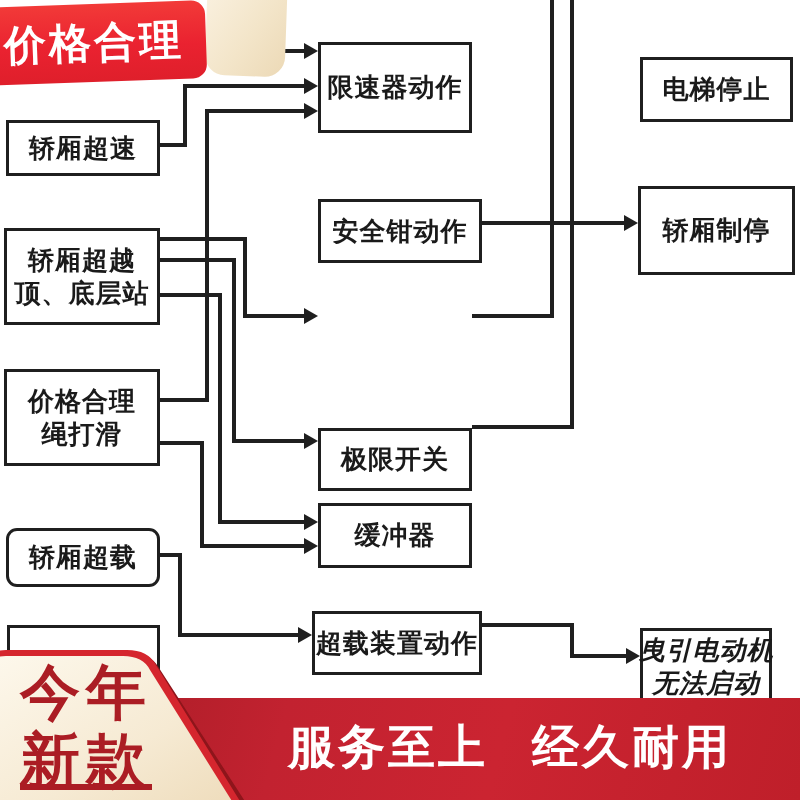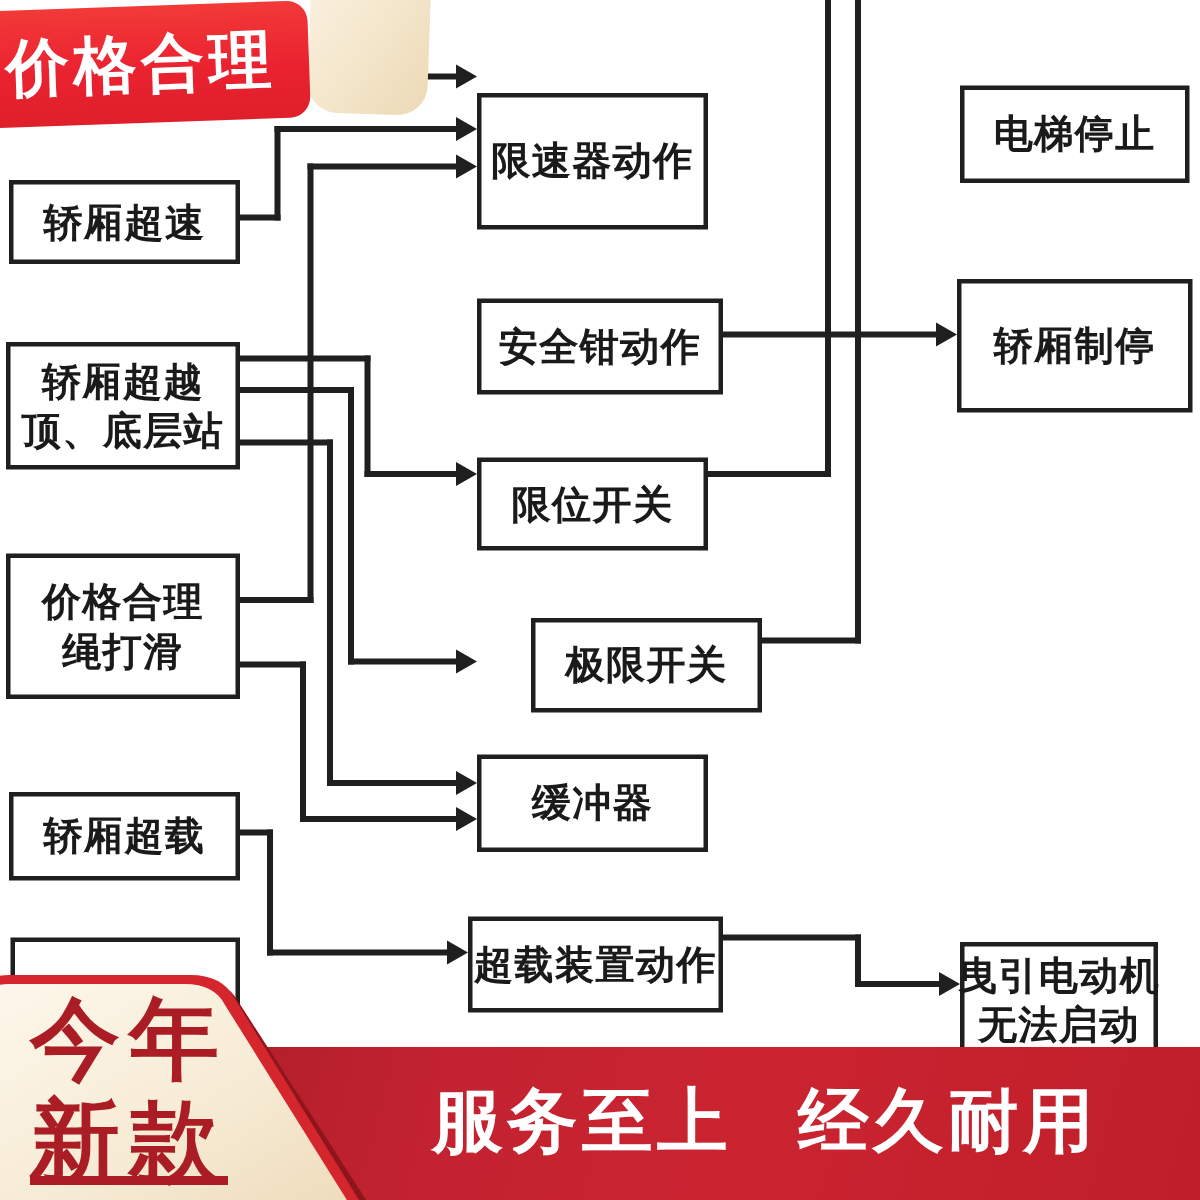--- a/index.html
+++ b/index.html
@@ -106,59 +106,56 @@
   <div class="arrow" style="left:304px;top:433px;"></div>
   <div class="arrow" style="left:304px;top:514px;"></div>
   <div class="arrow" style="left:304px;top:538px;"></div>
   <div class="arrow" style="left:298px;top:627px;"></div>
   <div class="arrow" style="left:624px;top:215px;"></div>
   <div class="arrow" style="left:626px;top:648px;"></div>
 
   <div class="fbox" style="left:6px;top:120px;width:154px;height:56px;">
     <span>轿厢超速</span>
   </div>
-  <div class="fbox" style="left:4px;top:228px;width:156px;height:85px;">
+  <div class="fbox" style="left:4px;top:228px;width:156px;height:97px;">
     <span>轿厢超越</span>
     <span>顶、底层站</span>
   </div>
   <div class="fbox" style="left:4px;top:369px;width:156px;height:97px;">
     <span>价格合理</span>
     <span>绳打滑</span>
   </div>
-  <div class="fbox" style="left:6px;top:528px;width:154px;height:59px;">
+  <div class="fbox" style="left:6px;top:528px;width:154px;height:59px;border-radius:11px;">
     <span>轿厢超载</span>
   </div>
   <div class="fbox" style="left:7px;top:625px;width:153px;height:80px;"></div>
 
-  <div class="fbox" style="left:318px;top:42px;width:154px;height:91px;margin-top:20px;">
+  <div class="fbox" style="left:318px;top:42px;width:154px;height:91px;">
     <span>限速器动作</span>
   </div>
   <div class="fbox" style="left:318px;top:199px;width:164px;height:64px;">
     <span>安全钳动作</span>
   </div>
-  <div class="fbox" style="left:318px;top:305px;width:154px;height:62px;">
-    <span>限位开关</span>
-  </div>
-  <div class="fbox" style="left:318px;top:412px;width:154px;height:63px;margin-left:36px;">
+  <div class="fbox" style="left:318px;top:428px;width:154px;height:63px;">
     <span>极限开关</span>
   </div>
   <div class="fbox" style="left:318px;top:503px;width:154px;height:65px;">
     <span>缓冲器</span>
   </div>
   <div class="fbox" style="left:312px;top:611px;width:170px;height:64px;">
     <span>超载装置动作</span>
   </div>
 
   <div class="fbox" style="left:640px;top:57px;width:153px;height:65px;">
     <span>电梯停止</span>
   </div>
   <div class="fbox" style="left:638px;top:186px;width:157px;height:89px;">
     <span>轿厢制停</span>
   </div>
-  <div class="fbox" style="left:640px;top:628px;width:132px;height:78px;">
+  <div class="fbox" style="left:640px;top:628px;width:132px;height:78px;font-style:italic;">
     <span>曳引电动机</span>
     <span>无法启动</span>
   </div>
 
   <div class="cream-shape"></div>
 
   <div class="badge-top">
     <span>价格合理</span>
   </div>
 

